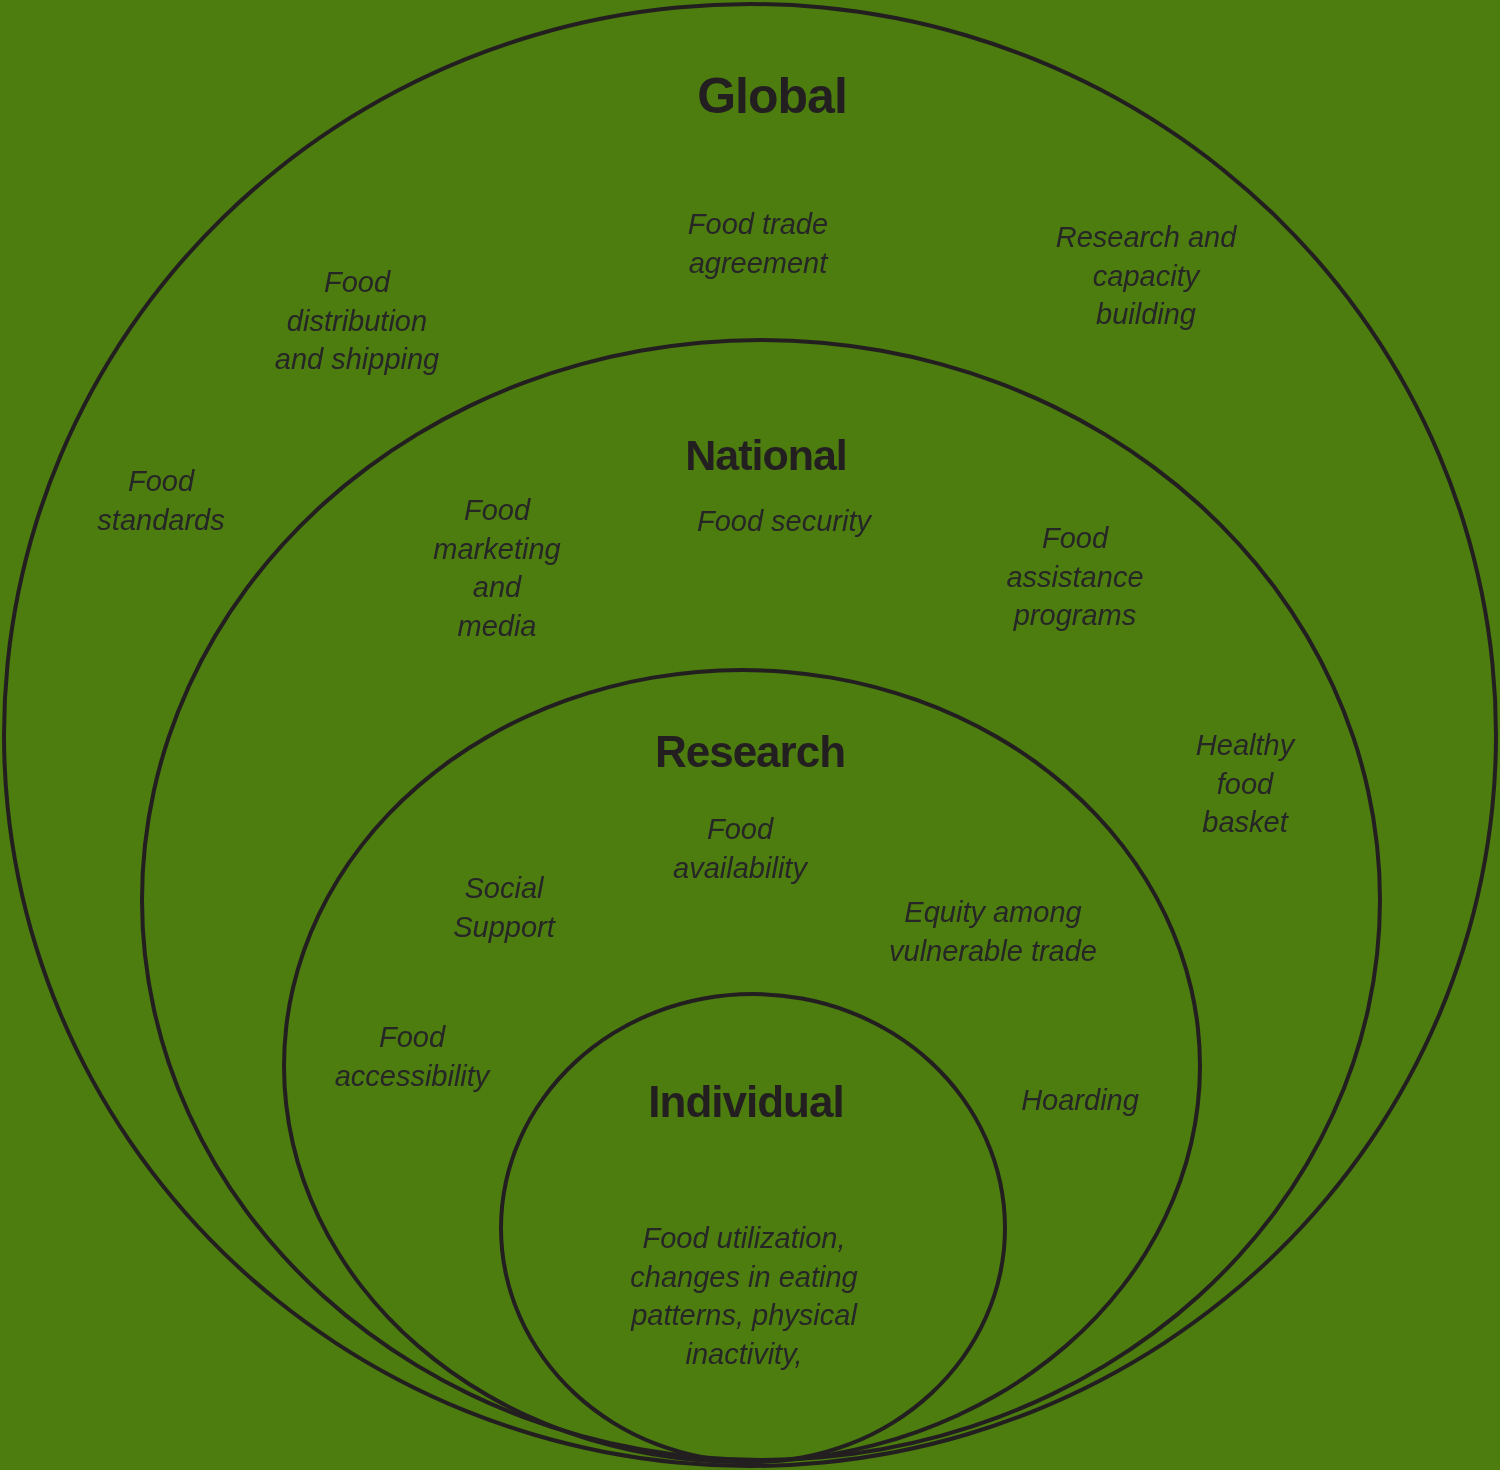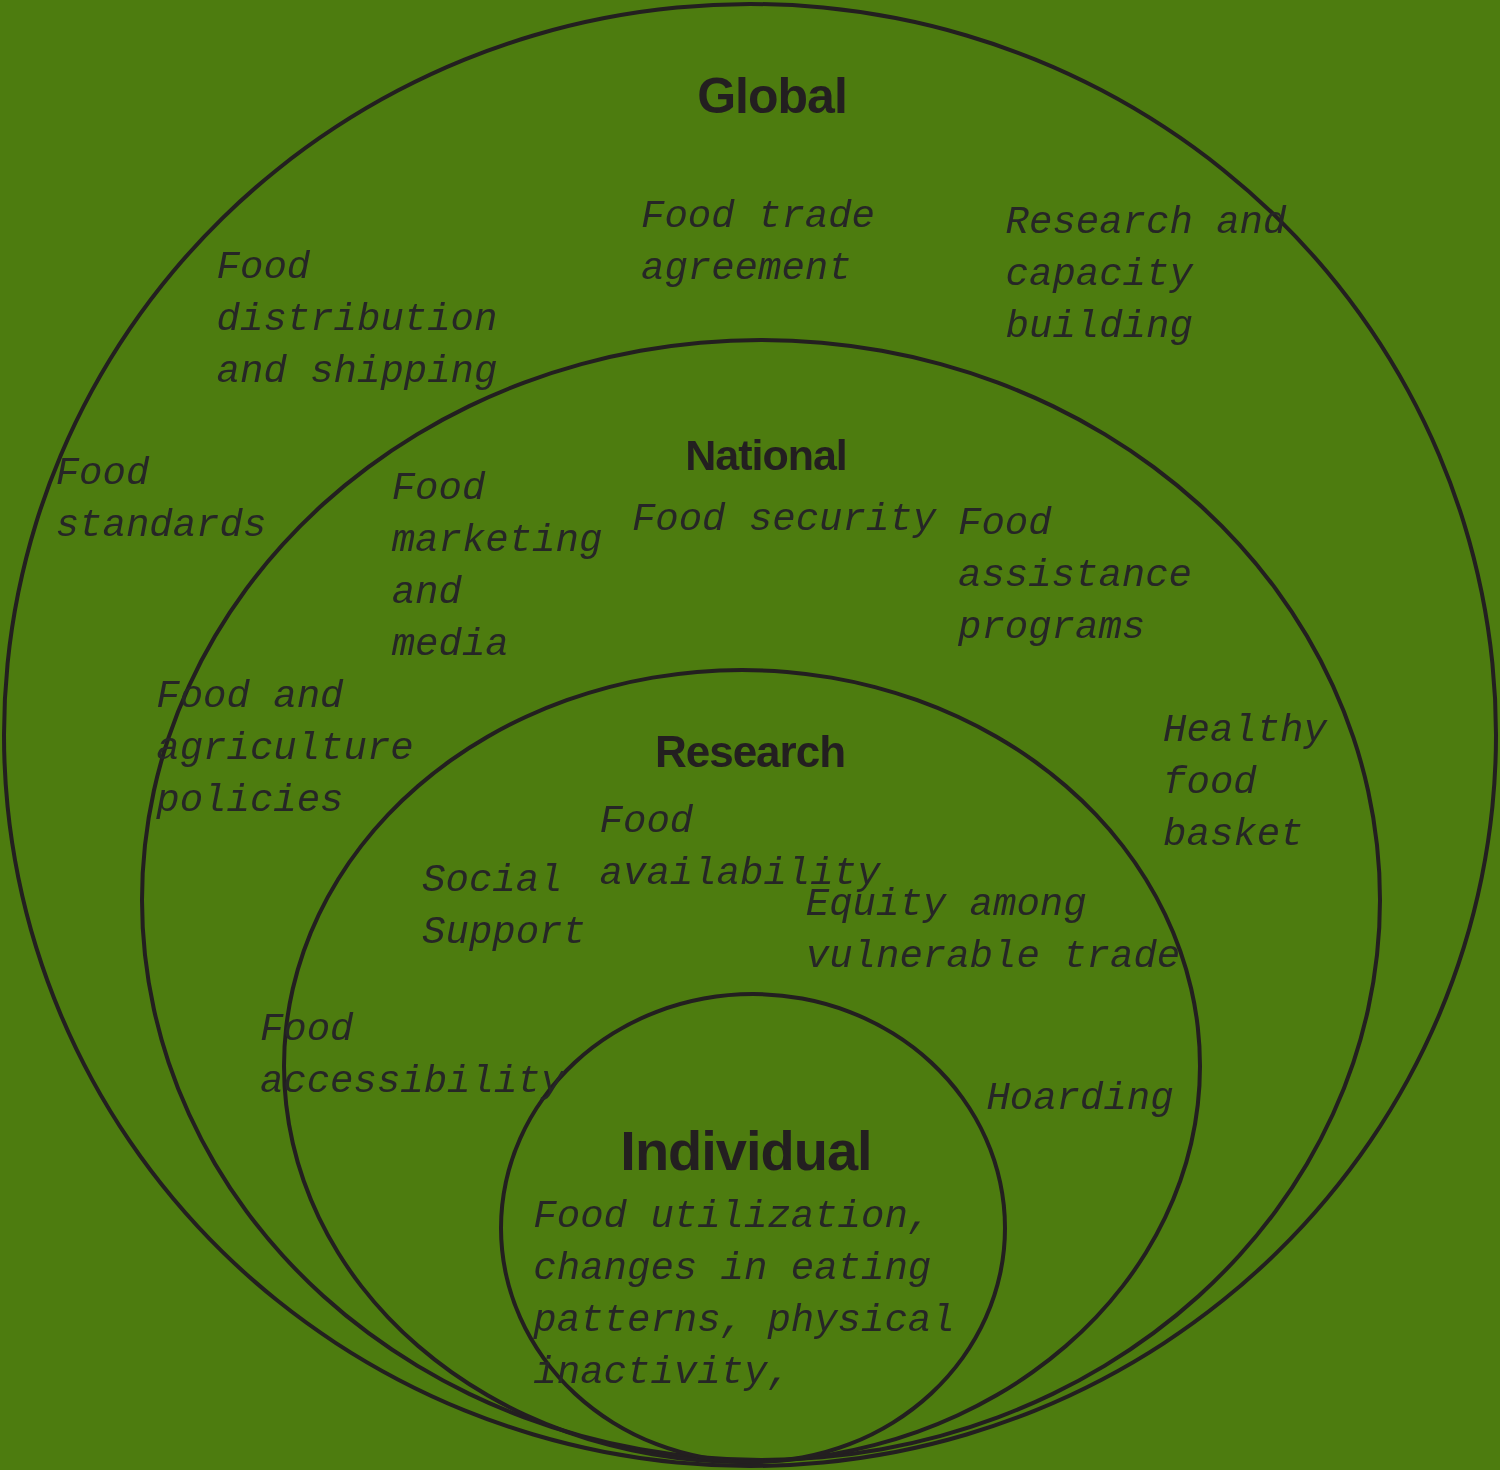--- a/index.html
+++ b/index.html
@@ -27,30 +27,30 @@
     position: absolute;
     transform: translate(-50%, -50%);
     font-weight: bold;
     color: #231f20;
     white-space: nowrap;
     letter-spacing: -1px;
   }
   .t-global     { font-size: 50px; }
   .t-national   { font-size: 43px; }
   .t-community  { font-size: 44px; }
-  .t-individual { font-size: 56px; margin-top: 48px; }
+  .t-individual { font-size: 44px; }
   .item-label {
     position: absolute;
     transform: translate(-50%, -50%);
     font-style: italic;
-    font-size: 39px;
+    font-size: 29px;
     line-height: 1.33;
+    text-align: center;
     white-space: pre-line;
     color: #262626;
-    font-family: Liberation Mono, monospace;
   }
 </style>
 </head>
 <body>
 
 <div id="canvas">
 
   <div class="ring" style="left:2px; top:2px; width:1496px; height:1466px;"></div>
   <div class="ring" style="left:140px; top:338px; width:1242px; height:1124px;"></div>
   <div class="ring" style="left:282px; top:668px; width:920px; height:796px;"></div>
@@ -73,23 +73,20 @@
 standards</div>
 
   <div class="item-label" style="left:784px; top:521px;">Food security</div>
   <div class="item-label" style="left:497px; top:568px;">Food
 marketing
 and
 media</div>
   <div class="item-label" style="left:1075px; top:577px;">Food
 assistance
 programs</div>
-  <div class="item-label" style="left:285px; top:750px;">Food and
-agriculture
-policies</div>
   <div class="item-label" style="left:1245px; top:784px;">Healthy
 food
 basket</div>
 
   <div class="item-label" style="left:740px; top:849px;">Food
 availability</div>
   <div class="item-label" style="left:504px; top:908px;">Social
 Support</div>
   <div class="item-label" style="left:993px; top:932px;">Equity among
 vulnerable trade</div>

